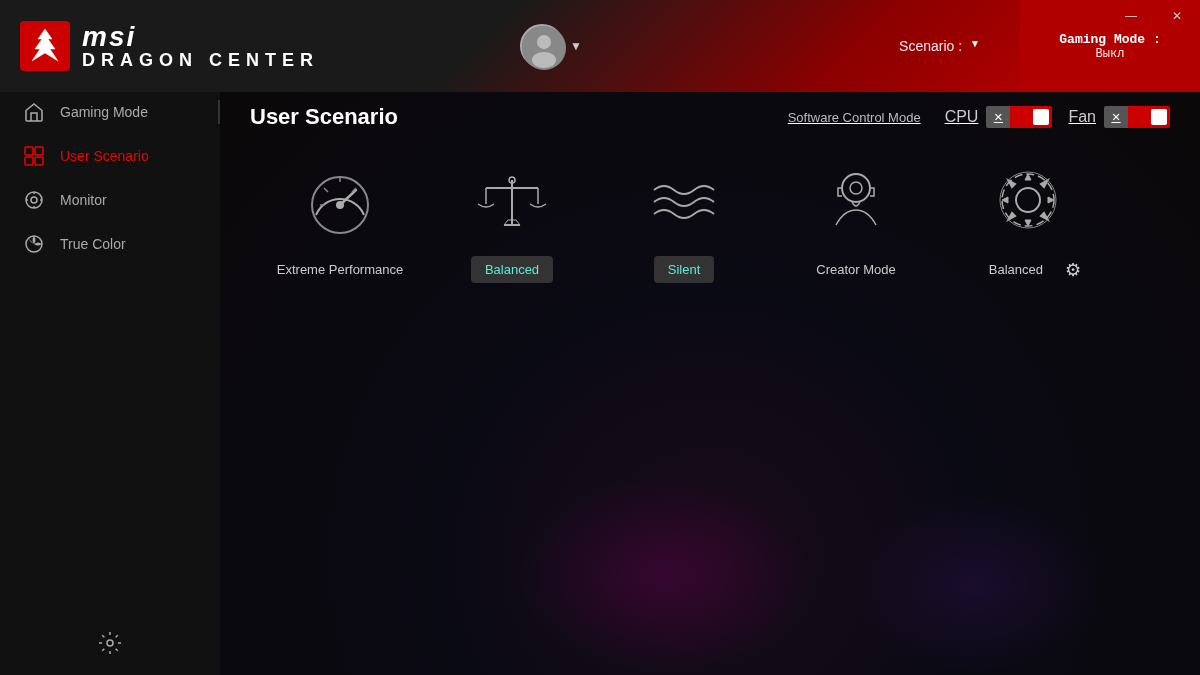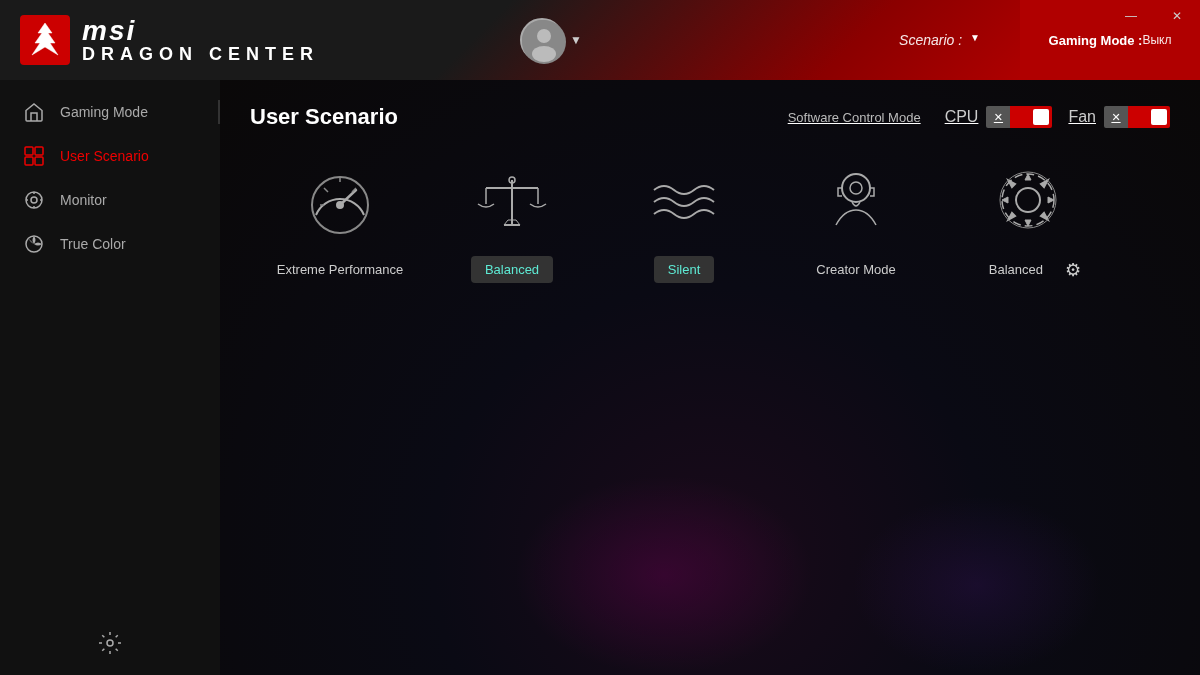--- a/index.html
+++ b/index.html
@@ -31,21 +31,21 @@
       border: none;
       color: #ccc;
       font-size: 12px;
       cursor: pointer;
     }
 
     
     .header {
       position: absolute;
       top: 0; left: 0; right: 0;
-      height: 80px;
+      height: 92px;
       background: linear-gradient(135deg, #1a1a1a 0%, #1a1a1a 40%, #8b0000 70%, #cc0000 100%);
       display: flex;
       align-items: center;
       z-index: 50;
     }
     .header-logo {
       display: flex;
       align-items: center;
       padding-left: 20px;
       gap: 12px;
@@ -96,36 +96,36 @@
     .header-scenario {
       position: absolute;
       right: 220px;
       top: 50%;
       transform: translateY(-50%);
       display: flex;
       align-items: flex-start;
       gap: 8px;
       color: #fff;
       font-size: 14px;
-      font-style: italic;
     }
     .scenario-label { opacity: 0.9; }
     .scenario-chevron { color: #fff; font-size: 10px; }
     .header-gaming-mode {
       position: absolute;
       right: 0;
       top: 0;
       bottom: 0;
       width: 180px;
       background: #b00000;
       display: flex;
-      flex-direction: row;
+      flex-direction: column;
       align-items: center;
       justify-content: center;
       font-size: 13px;
+      font-family: Liberation Mono, monospace;
     }
     .gaming-mode-label { font-weight: 600; }
     .gaming-mode-value { font-size: 12px; opacity: 0.9; }
 
     
     .sidebar {
       position: absolute;
       top: 80px;
       left: 0;
       width: 220px;

